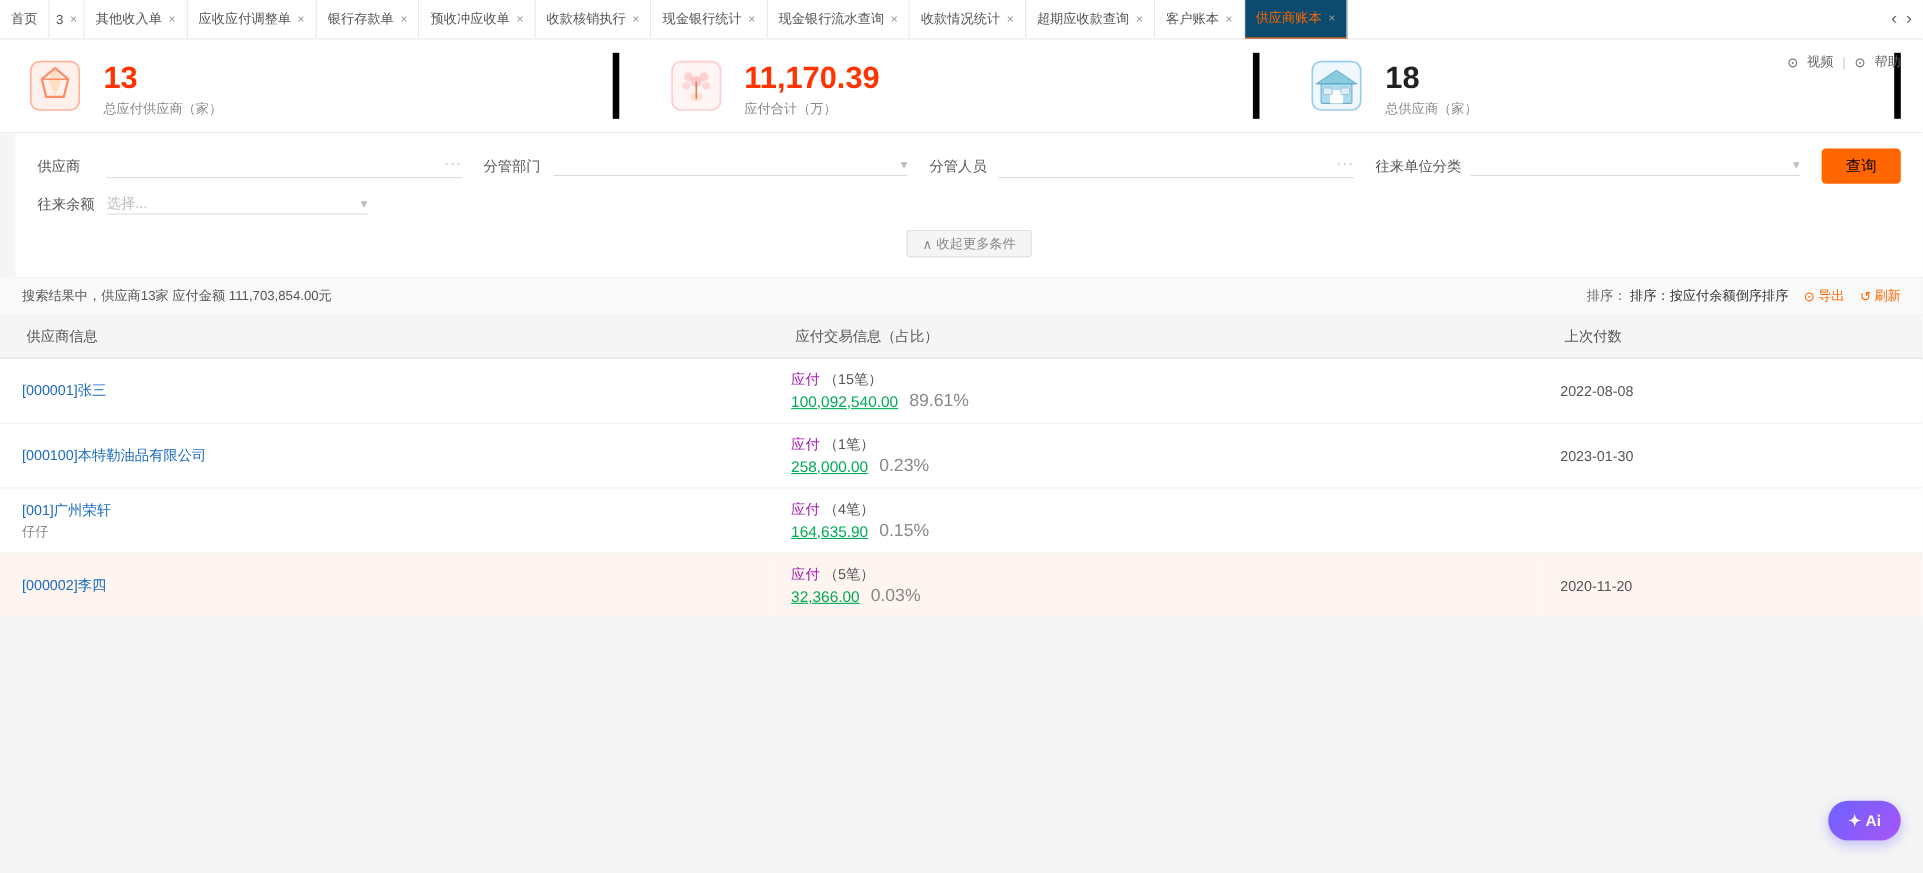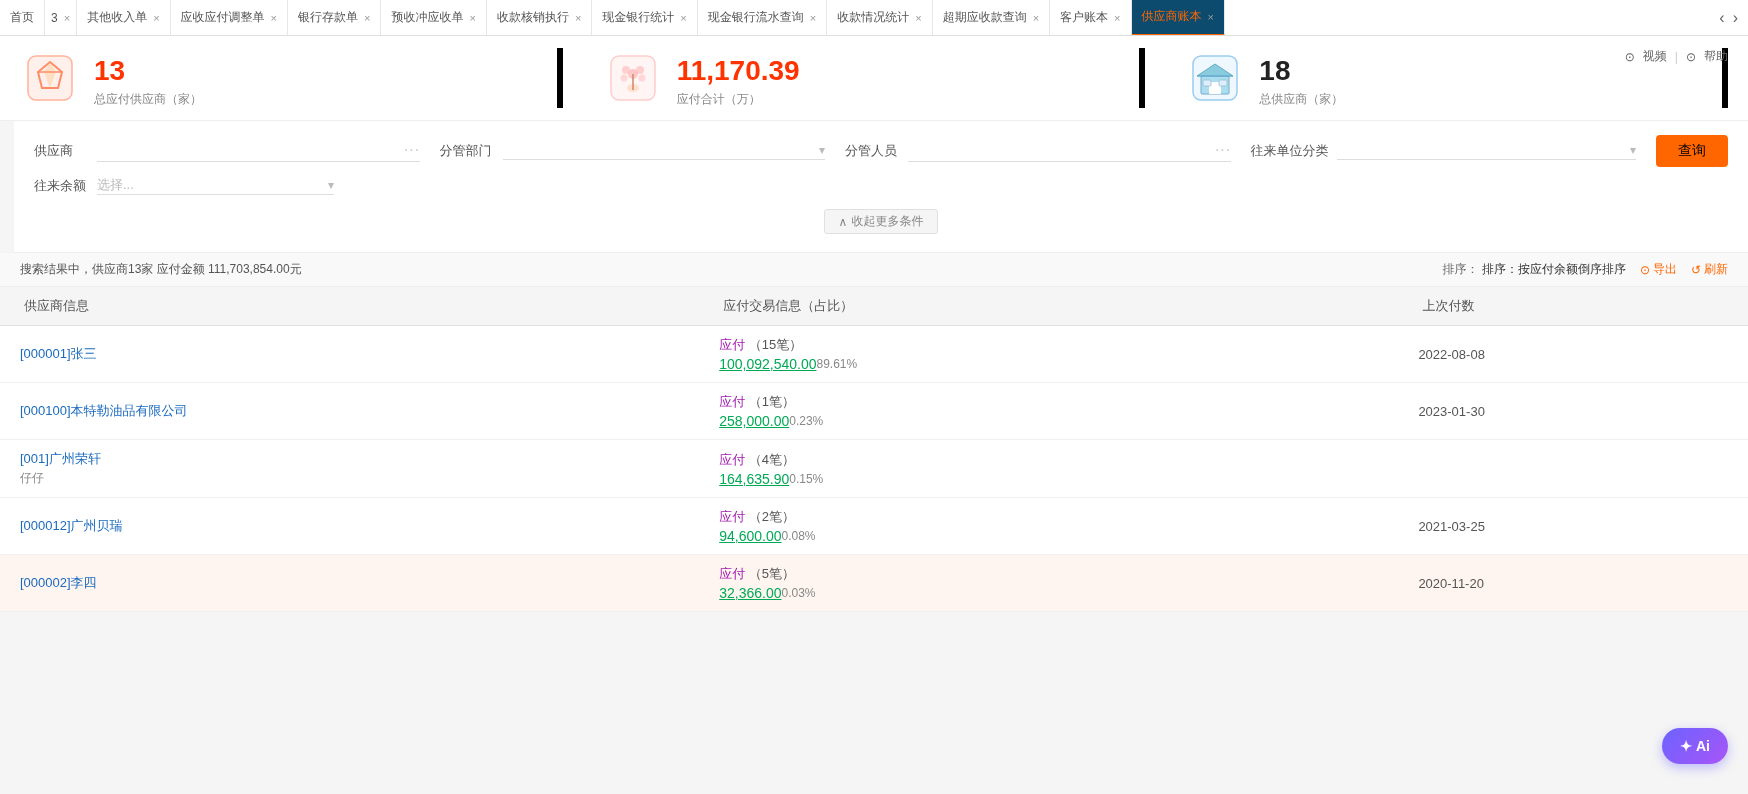--- a/index.html
+++ b/index.html
@@ -231,21 +231,21 @@
       font-size: 12px;
       color: #888;
       margin-top: 2px;
     }
     .amount-green {
       color: #00aa55;
       font-size: 14px;
     }
     .tx-label { color: #a21caf; font-size: 13px; }
     .tx-count { color: #555; }
-    .pct { color: #888; font-size: 12px; padding-left: 0; }
+    .pct { color: #888; font-size: 16px; padding-left: 10px; }
     .date-text { color: #555; font-size: 13px; }
 
     
     .ai-fab {
       position: fixed;
       right: 20px;
       bottom: 30px;
       background: linear-gradient(135deg, #6c63ff, #a855f7);
       color: #fff;
       border-radius: 50px;
@@ -500,31 +500,20 @@
           <td><a class="supplier-link" href="#">[001]广州荣轩</a><div class="supplier-sub">仔仔</div></td>
           <td>
             <div><span class="tx-label">应付 </span><span class="tx-count">（4笔）</span></div>
             <div style="display: flex; align-items: center; margin-top: 2px;">
               <a class="amount-green supplier-link" href="#" style="color: rgb(0, 170, 85); text-decoration: underline;">164,635.90</a>
               <span class="pct">0.15%</span>
             </div>
           </td>
           <td class="date-text"></td>
         </tr>
-        <tr>
-          <td><a class="supplier-link" href="#">[000012]广州贝瑞</a></td>
-          <td>
-            <div><span class="tx-label">应付 </span><span class="tx-count">（2笔）</span></div>
-            <div style="display: flex; align-items: center; margin-top: 2px;">
-              <a class="amount-green supplier-link" href="#" style="color: rgb(0, 170, 85); text-decoration: underline;">94,600.00</a>
-              <span class="pct">0.08%</span>
-            </div>
-          </td>
-          <td class="date-text">2021-03-25</td>
-        </tr>
         <tr class="highlighted">
           <td><a class="supplier-link" href="#">[000002]李四</a></td>
           <td>
             <div><span class="tx-label">应付 </span><span class="tx-count">（5笔）</span></div>
             <div style="display: flex; align-items: center; margin-top: 2px;">
               <a class="amount-green supplier-link" href="#" style="color: rgb(0, 170, 85); text-decoration: underline;">32,366.00</a>
               <span class="pct">0.03%</span>
             </div>
           </td>
           <td class="date-text">2020-11-20</td>

